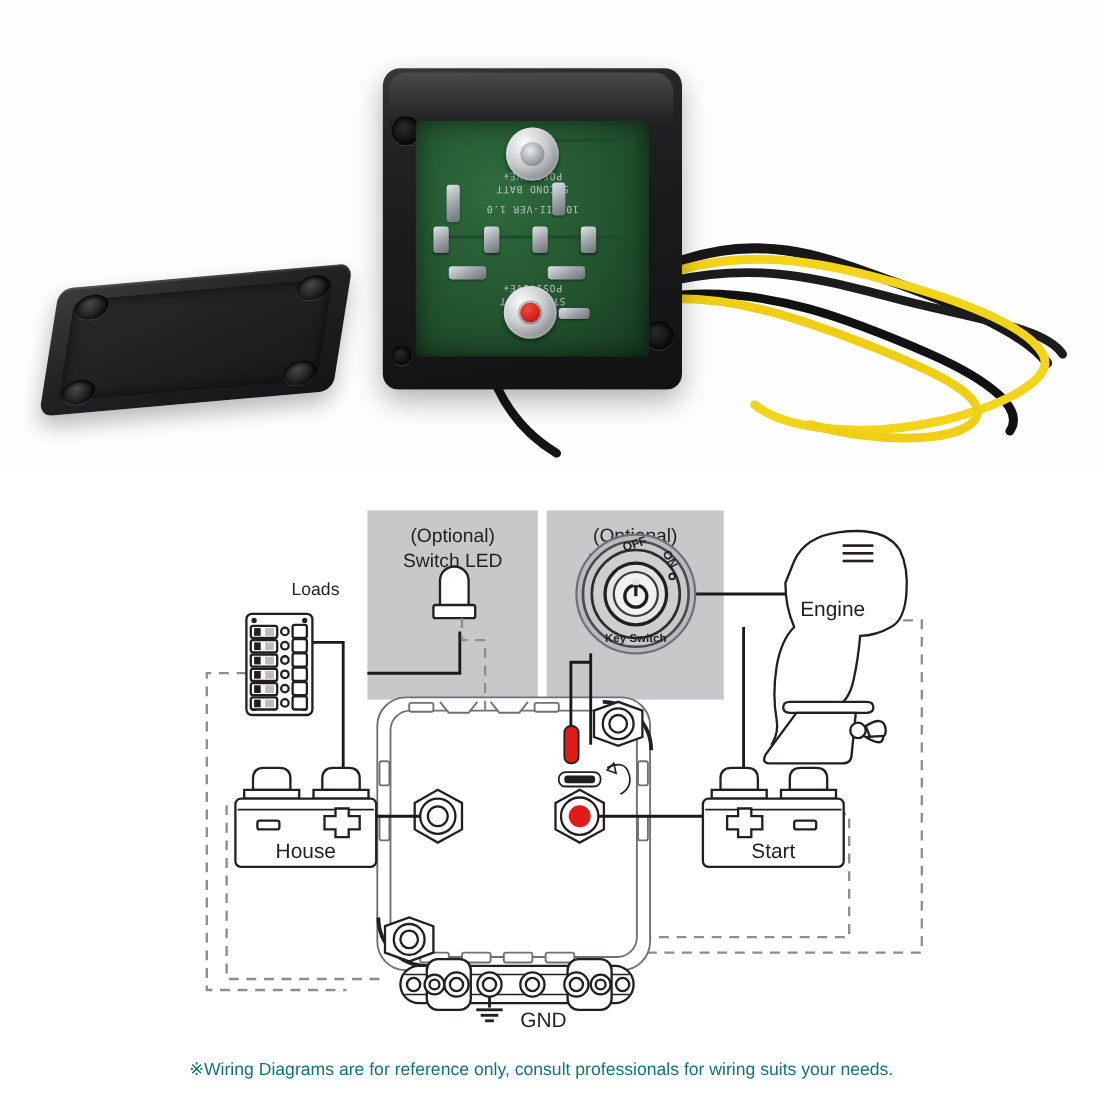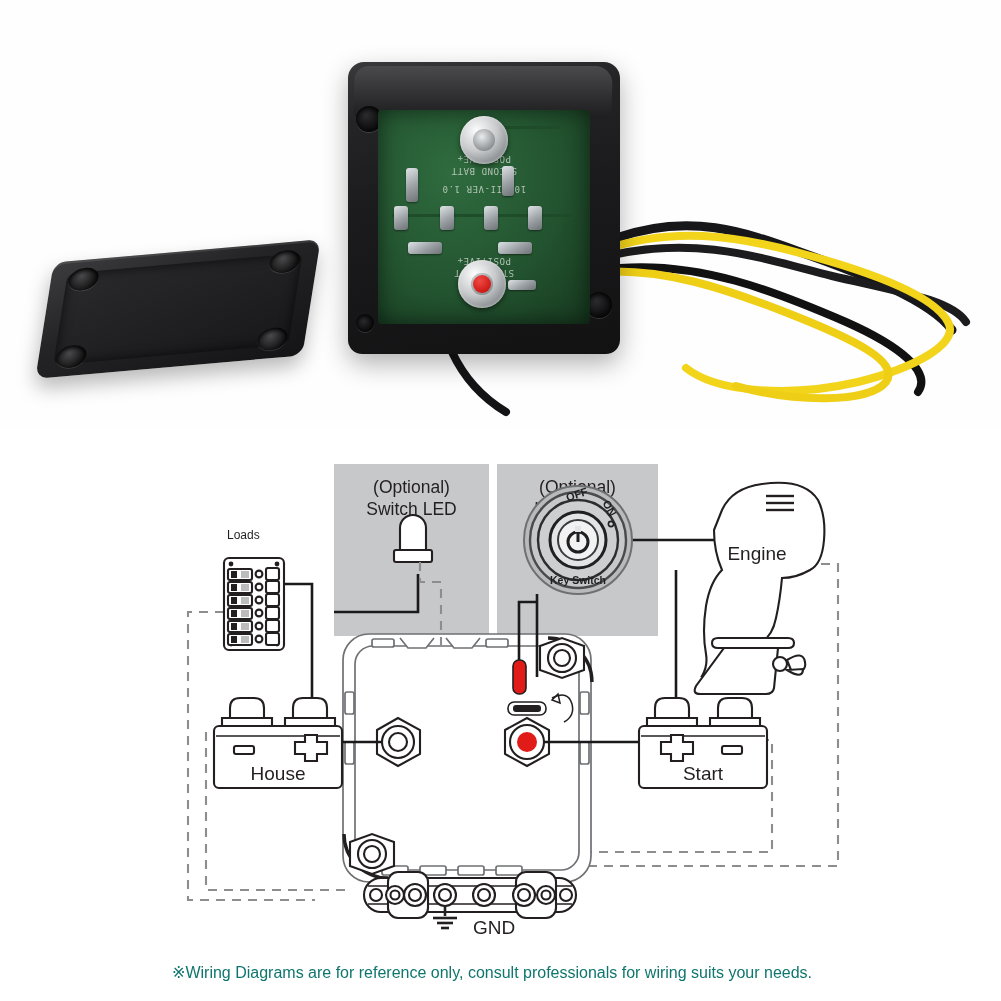--- a/index.html
+++ b/index.html
@@ -51,21 +51,21 @@
   .cv-hole{position:absolute;width:30px;height:22px;border-radius:50%;
      background:radial-gradient(circle at 42% 35%,#4a4a4d,#111 70%);
      box-shadow:inset 0 2px 4px #000,0 1px 0 rgba(255,255,255,.12);}
 
   
   .diagram{position:absolute;left:0;top:442px;width:1001px;height:571px;}
   .opt-panel{position:absolute;background:#c7c8ca;}
   .opt-label{position:absolute;width:100%;text-align:center;font-size:17.5px;
      color:#231f20;line-height:1.28;}
 
-  .lbl{position:absolute;font-size:12px;color:#231f20;white-space:nowrap;}
+  .lbl{position:absolute;font-size:16px;color:#231f20;white-space:nowrap;margin-left:38px;}
 
   .caption{position:absolute;left:172px;top:925px;width:700px;font-size:16px;
      line-height:1.45;color:#0f766e;margin-top:36px;}
 
   svg{position:absolute;left:0;top:0;overflow:visible;}
   .ln{stroke:#1a1a1a;stroke-width:2.6;fill:none;}
   .dln{stroke:#8d8d8f;stroke-width:2.1;fill:none;stroke-dasharray:9 7;}
   .out{stroke:#231f20;stroke-width:2.1;fill:#fff;}
   .outl{stroke:#6f7073;stroke-width:1.7;fill:#fff;}
   .thin{stroke:#231f20;stroke-width:1.5;fill:none;}

